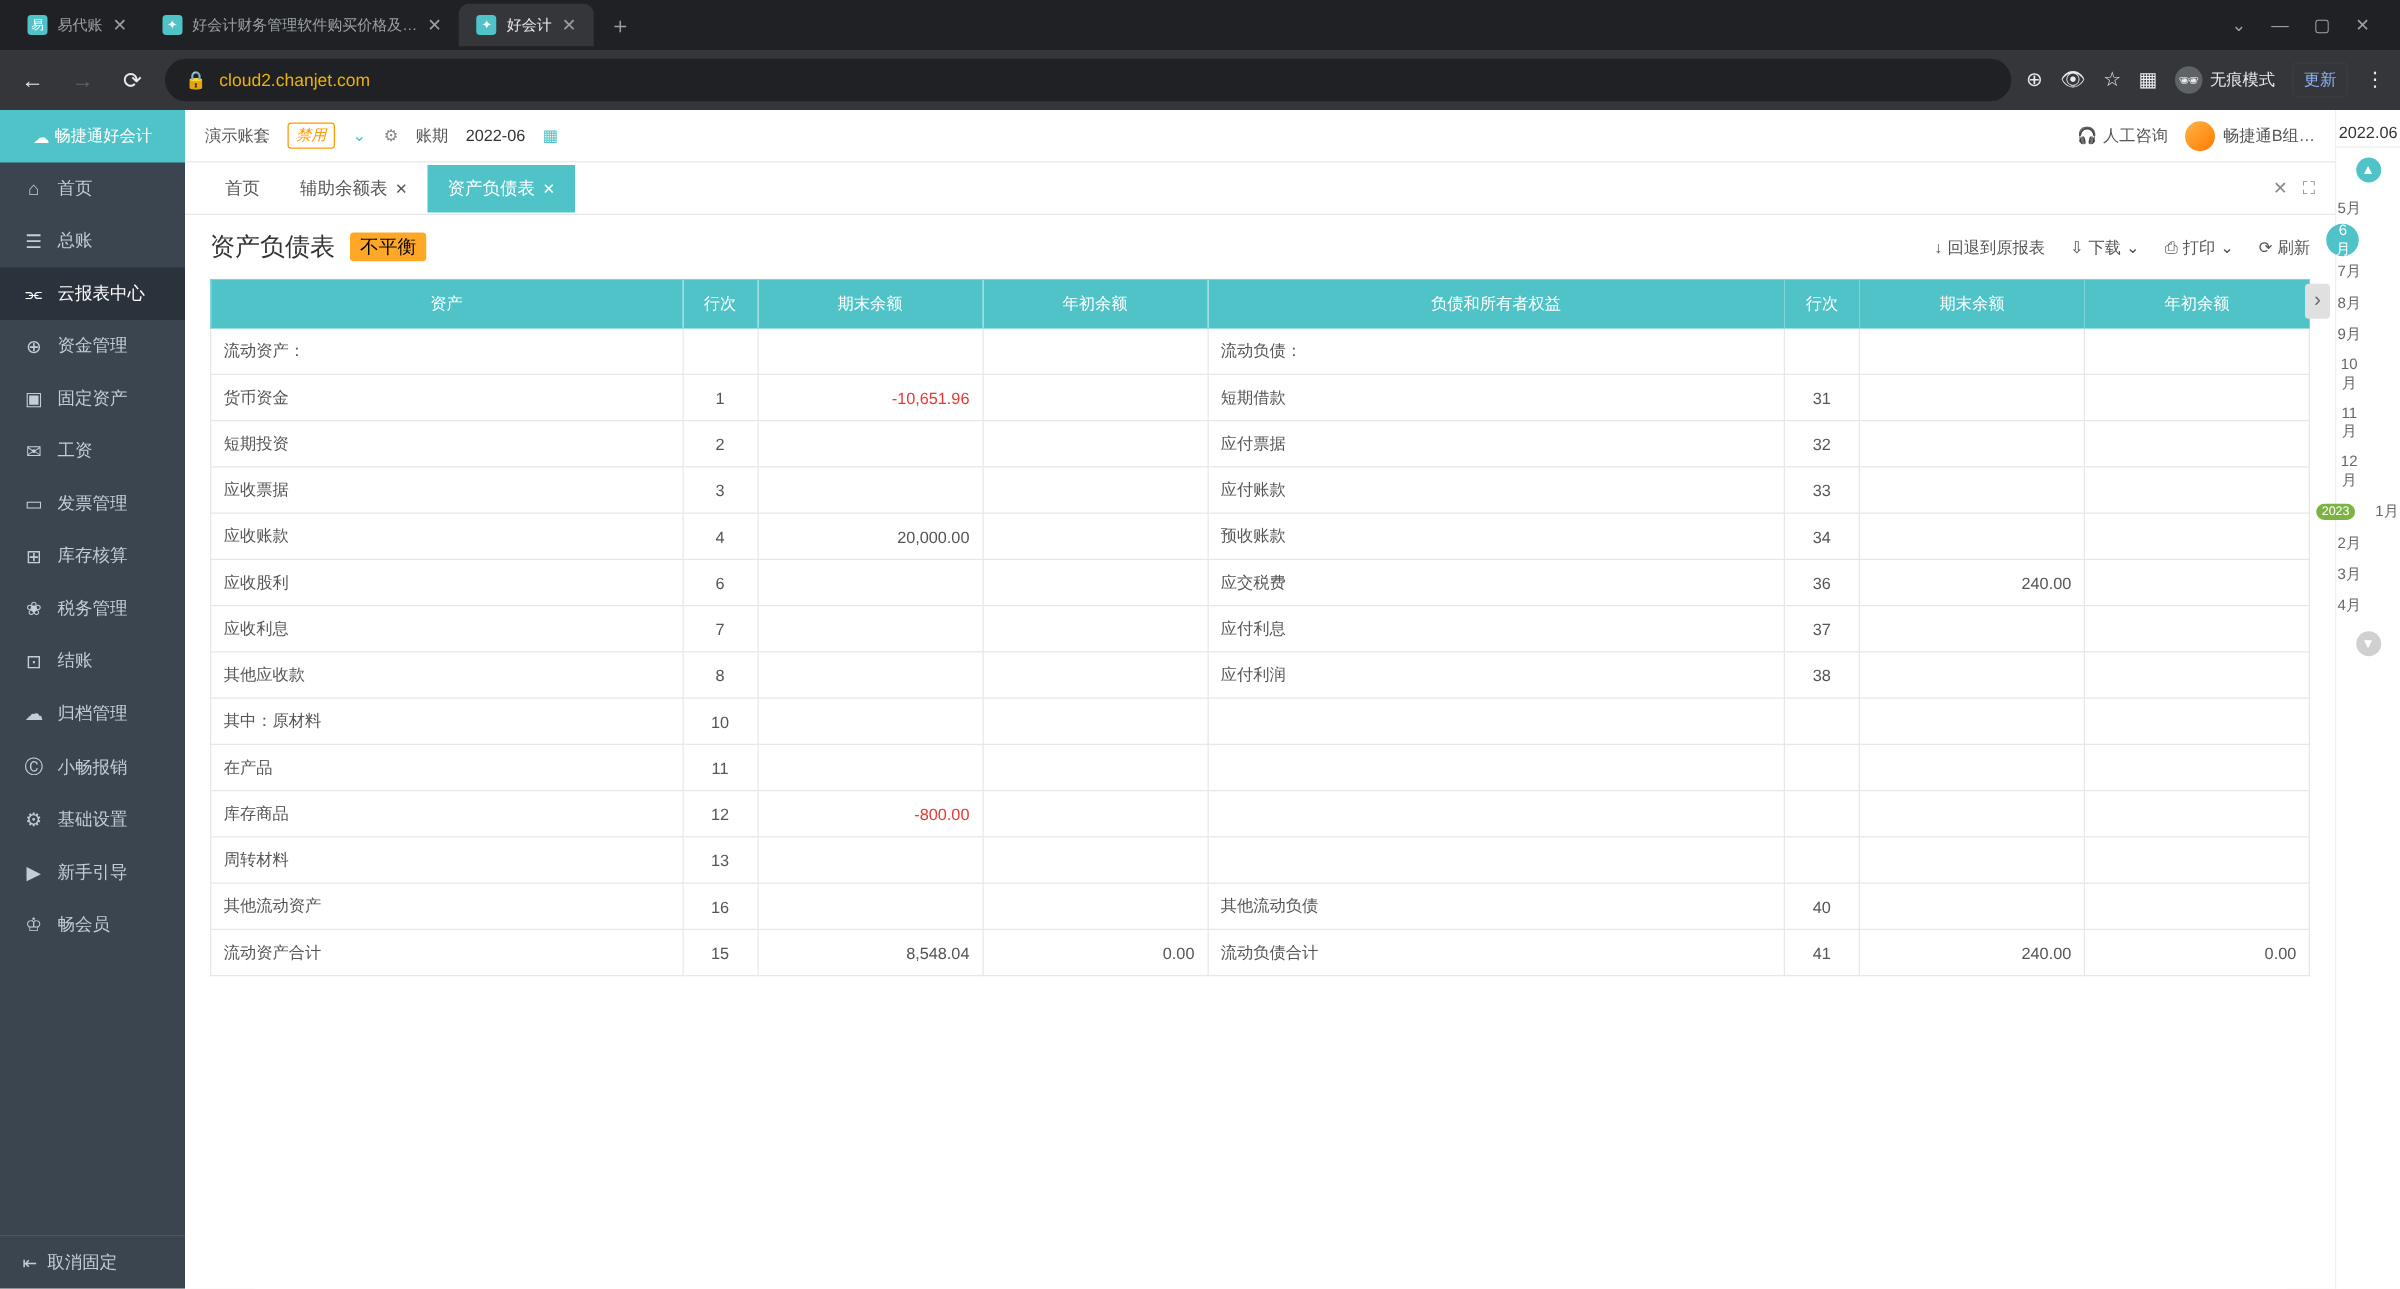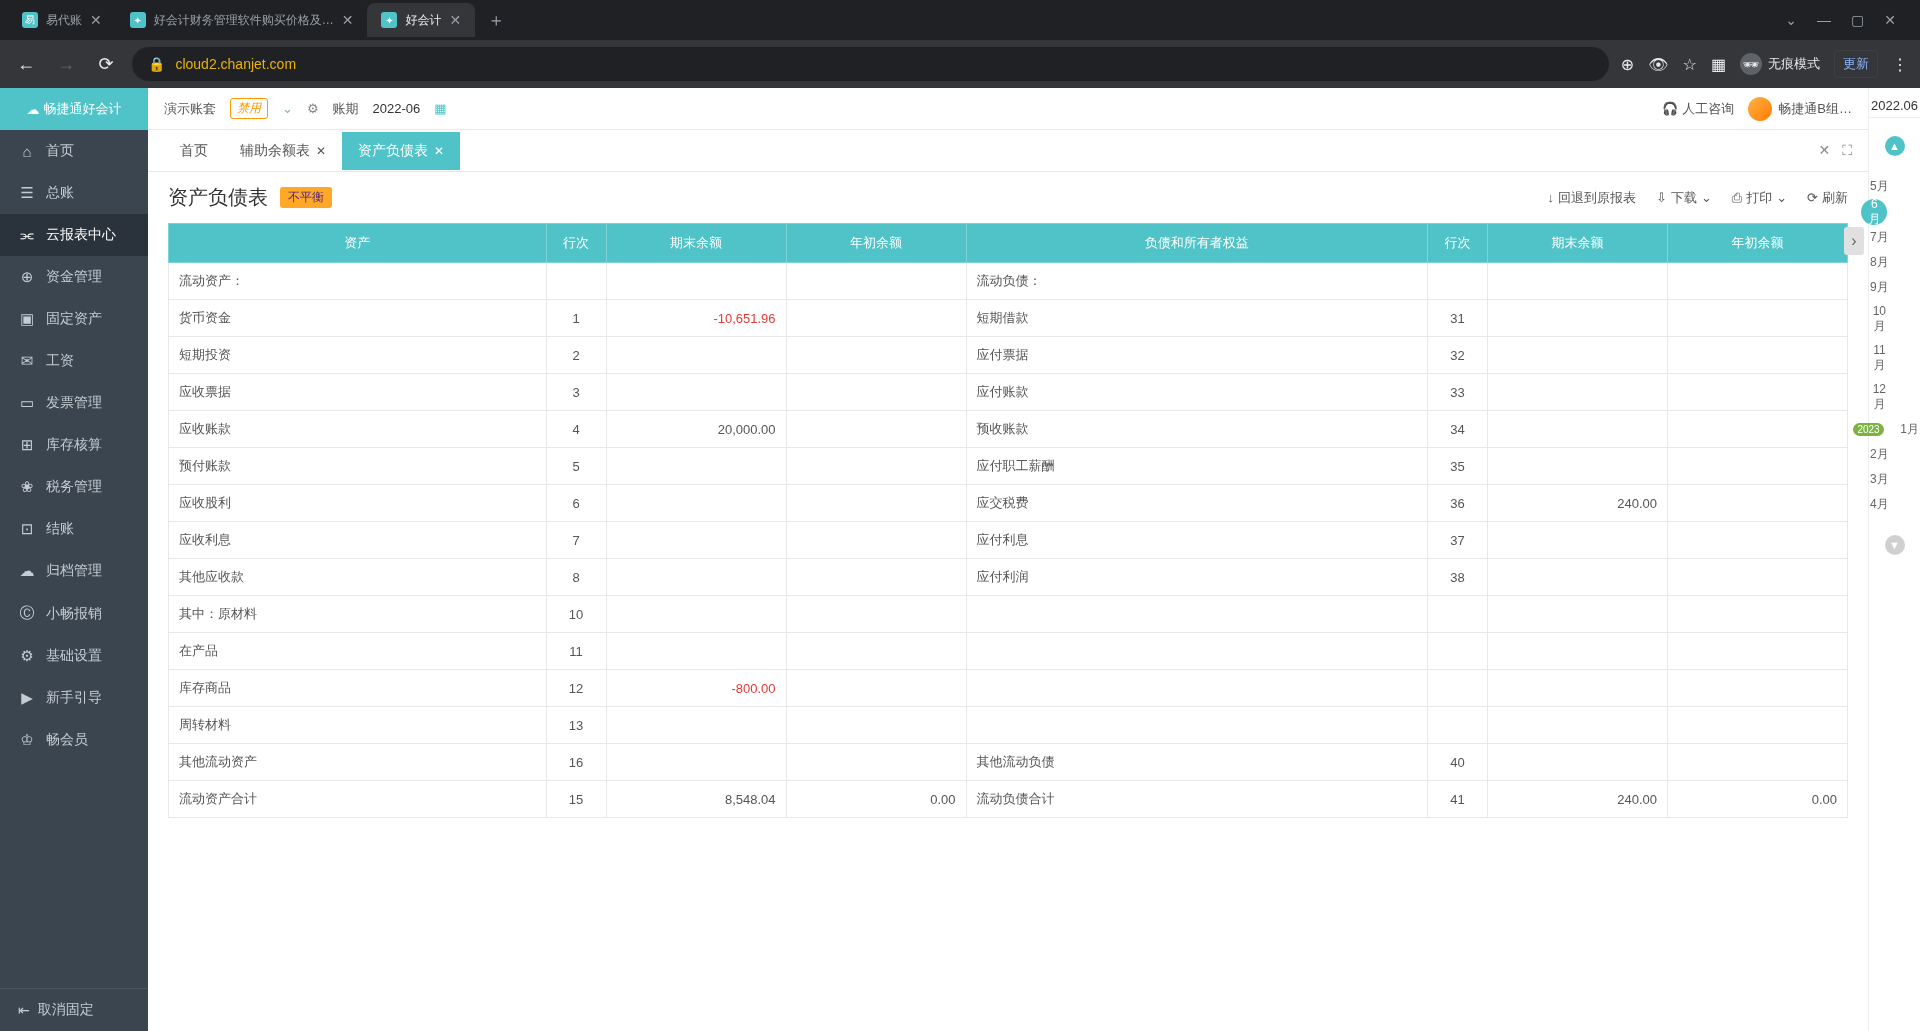--- a/index.html
+++ b/index.html
@@ -54,37 +54,37 @@
 
 .tabs-row { height: 42px; display: flex; align-items: center; padding: 0 16px; border-bottom: 1px solid #e8e8e8; gap: 0; font-size: 14px; }
 .page-tab { padding: 10px 16px; color: #555; cursor: pointer; display: flex; align-items: center; gap: 6px; }
 .page-tab.active { background: #4fc3c7; color: #fff; }
 .tab-x { font-size: 12px; }
 .tabs-right { margin-left: auto; display: flex; gap: 12px; color: #888; }
 .tabs-right span { cursor: pointer; }
 
 .page-header { display: flex; align-items: center; padding: 12px 20px; gap: 12px; }
 .page-title { font-size: 20px; color: #333; }
-.badge-unbalance { background: #ffa726; color: #4c1d95; padding: 2px 8px; border-radius: 3px; font-size: 12px; }
+.badge-unbalance { background: #ffa726; color: #000000; padding: 2px 8px; border-radius: 3px; font-size: 15px; }
 .page-actions { margin-left: auto; display: flex; gap: 20px; font-size: 13px; color: #555; }
 .page-actions > span { cursor: pointer; display: flex; align-items: center; gap: 4px; }
 
 
 .table-wrap { flex: 1; overflow: auto; padding: 0 20px 12px 20px; position: relative; }
 table { width: 100%; border-collapse: collapse; font-size: 13px; }
 thead th { background: #4fc3c7; color: #fff; font-weight: normal; padding: 10px 8px; text-align: center; border: 1px solid #7dd3d6; position: sticky; top: 0; }
 tbody td { border: 1px solid #e8e8e8; padding: 9px 10px; color: #555; }
 .col-name { text-align: left; }
 .col-num { text-align: center; width: 60px; }
 .col-amt { text-align: right; width: 180px; }
 .neg { color: #e53935; }
 .scroll-right-btn { position: absolute; right: 4px; top: 4px; background: #e0e0e0; width: 20px; height: 28px; display: flex; align-items: center; justify-content: center; color: #666; cursor: pointer; border-radius: 3px; z-index: 5; }
 
 
-.month-rail { width: 52px; background: #fff; border-left: 1px solid #eee; display: flex; flex-direction: column; align-items: center; padding: 6px 0; font-size: 12px; color: #666; gap: 14px; }
+.month-rail { width: 52px; background: #fff; border-left: 1px solid #eee; display: flex; flex-direction: column; align-items: center; padding: 6px 0; font-size: 12px; color: #666; gap: 4px; }
 .month-rail .year-lbl { background: #fff; padding: 4px 2px; font-size: 13px; color: #333; border-bottom: 1px solid #eee; width: 100%; text-align: center; }
 .rail-arrow { width: 20px; height: 20px; border-radius: 50%; background: #4fc3c7; color: #fff; display: flex; align-items: center; justify-content: center; cursor: pointer; margin: 4px 0; font-size: 11px; }
 .rail-arrow.down { background: #d0d0d0; }
 .month-item { padding: 4px 6px; cursor: pointer; width: 36px; text-align: center; border-radius: 10px; }
 .month-item.active { background: #4fc3c7; color: #fff; border-radius: 50%; width: 26px; height: 26px; display: flex; align-items: center; justify-content: center; }
 .year-badge { background: #7cb342; color: #fff; font-size: 10px; padding: 1px 4px; border-radius: 8px; position: relative; left: -8px; }
 .month-wrap { position: relative; display: flex; align-items: center; }
 </style>
 </head>
 <body>
@@ -324,30 +324,20 @@
     <td class="col-name">应收账款</td>
     <td class="col-num">4</td>
     <td class="col-amt">20,000.00</td>
     <td class="col-amt"></td>
     <td class="col-name">预收账款</td>
     <td class="col-num">34</td>
     <td class="col-amt"></td>
     <td class="col-amt"></td>
             </tr>
             <tr>
-    <td class="col-name">预付账款</td>
-    <td class="col-num">5</td>
-    <td class="col-amt"></td>
-    <td class="col-amt"></td>
-    <td class="col-name">应付职工薪酬</td>
-    <td class="col-num">35</td>
-    <td class="col-amt"></td>
-    <td class="col-amt"></td>
-            </tr>
-            <tr>
     <td class="col-name">应收股利</td>
     <td class="col-num">6</td>
     <td class="col-amt"></td>
     <td class="col-amt"></td>
     <td class="col-name">应交税费</td>
     <td class="col-num">36</td>
     <td class="col-amt">240.00</td>
     <td class="col-amt"></td>
             </tr>
             <tr>

